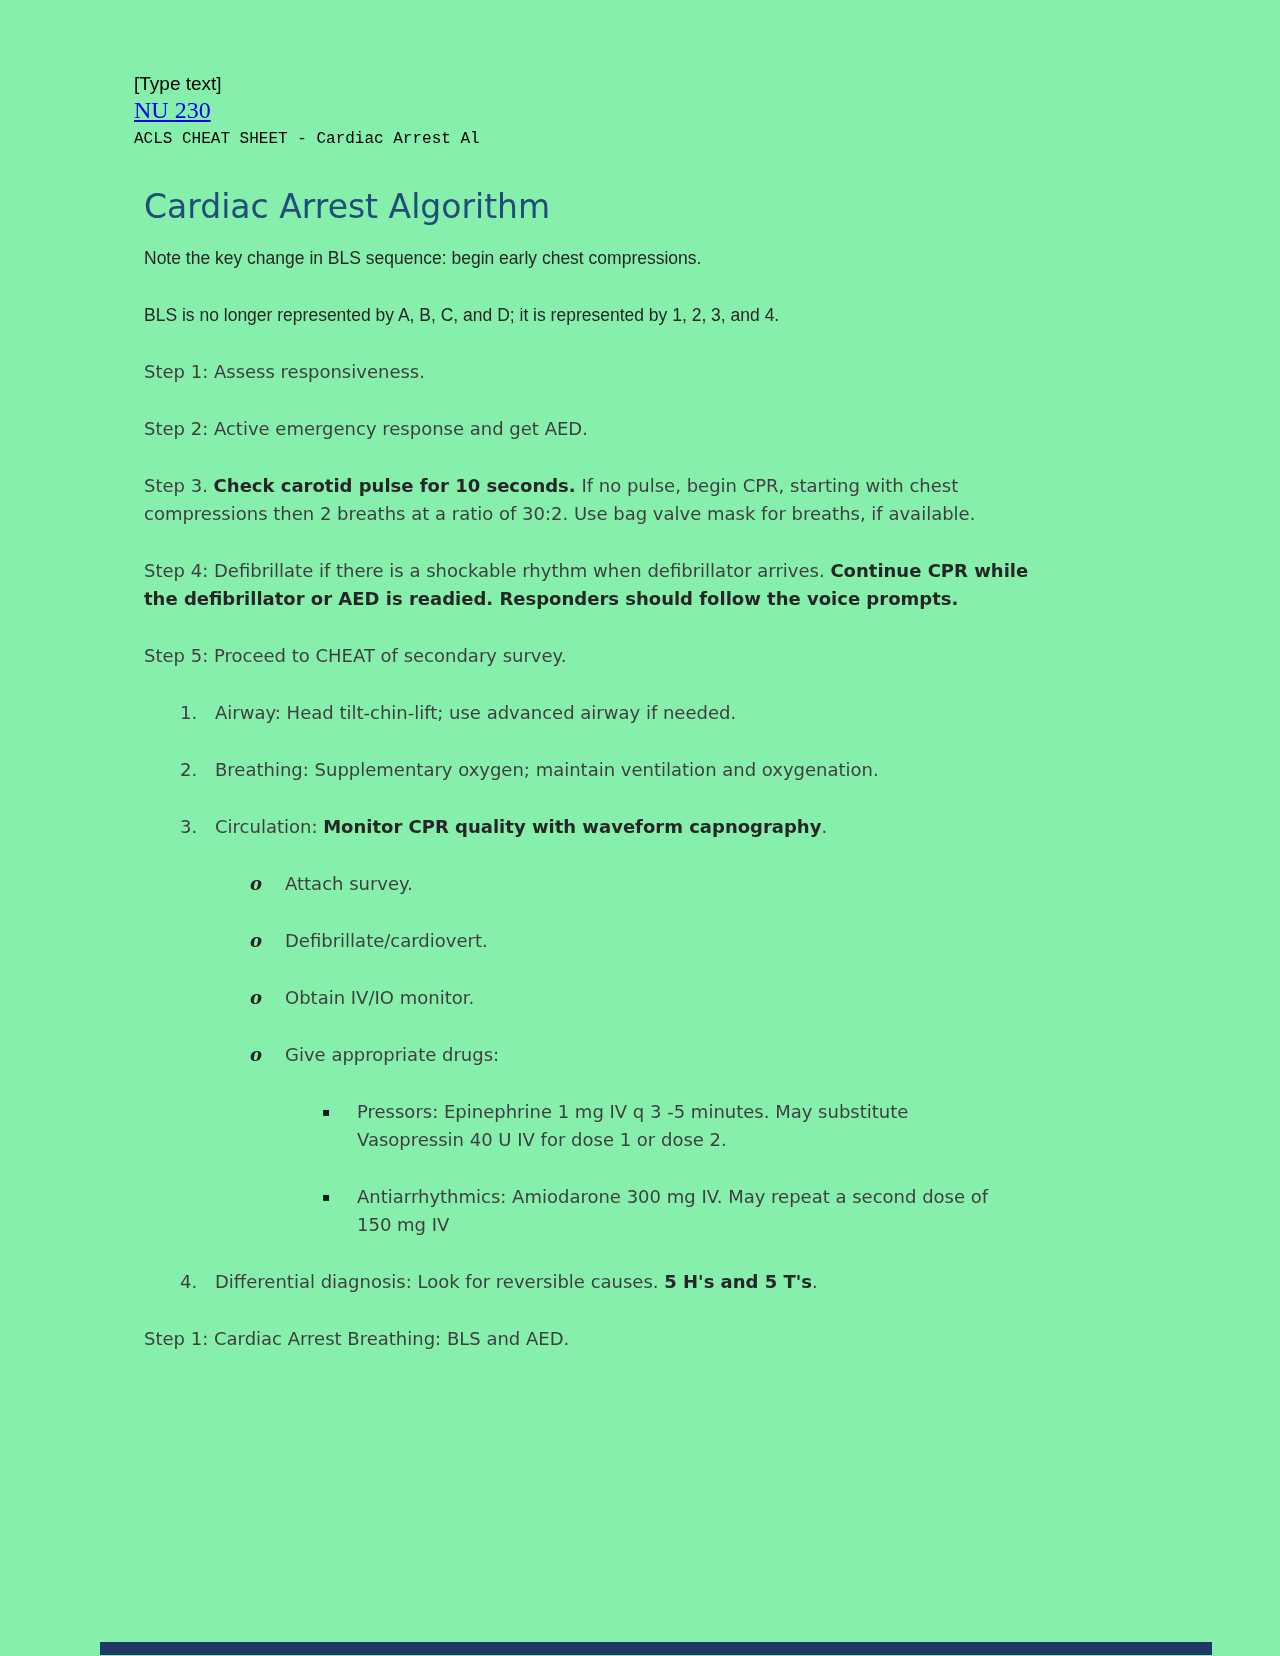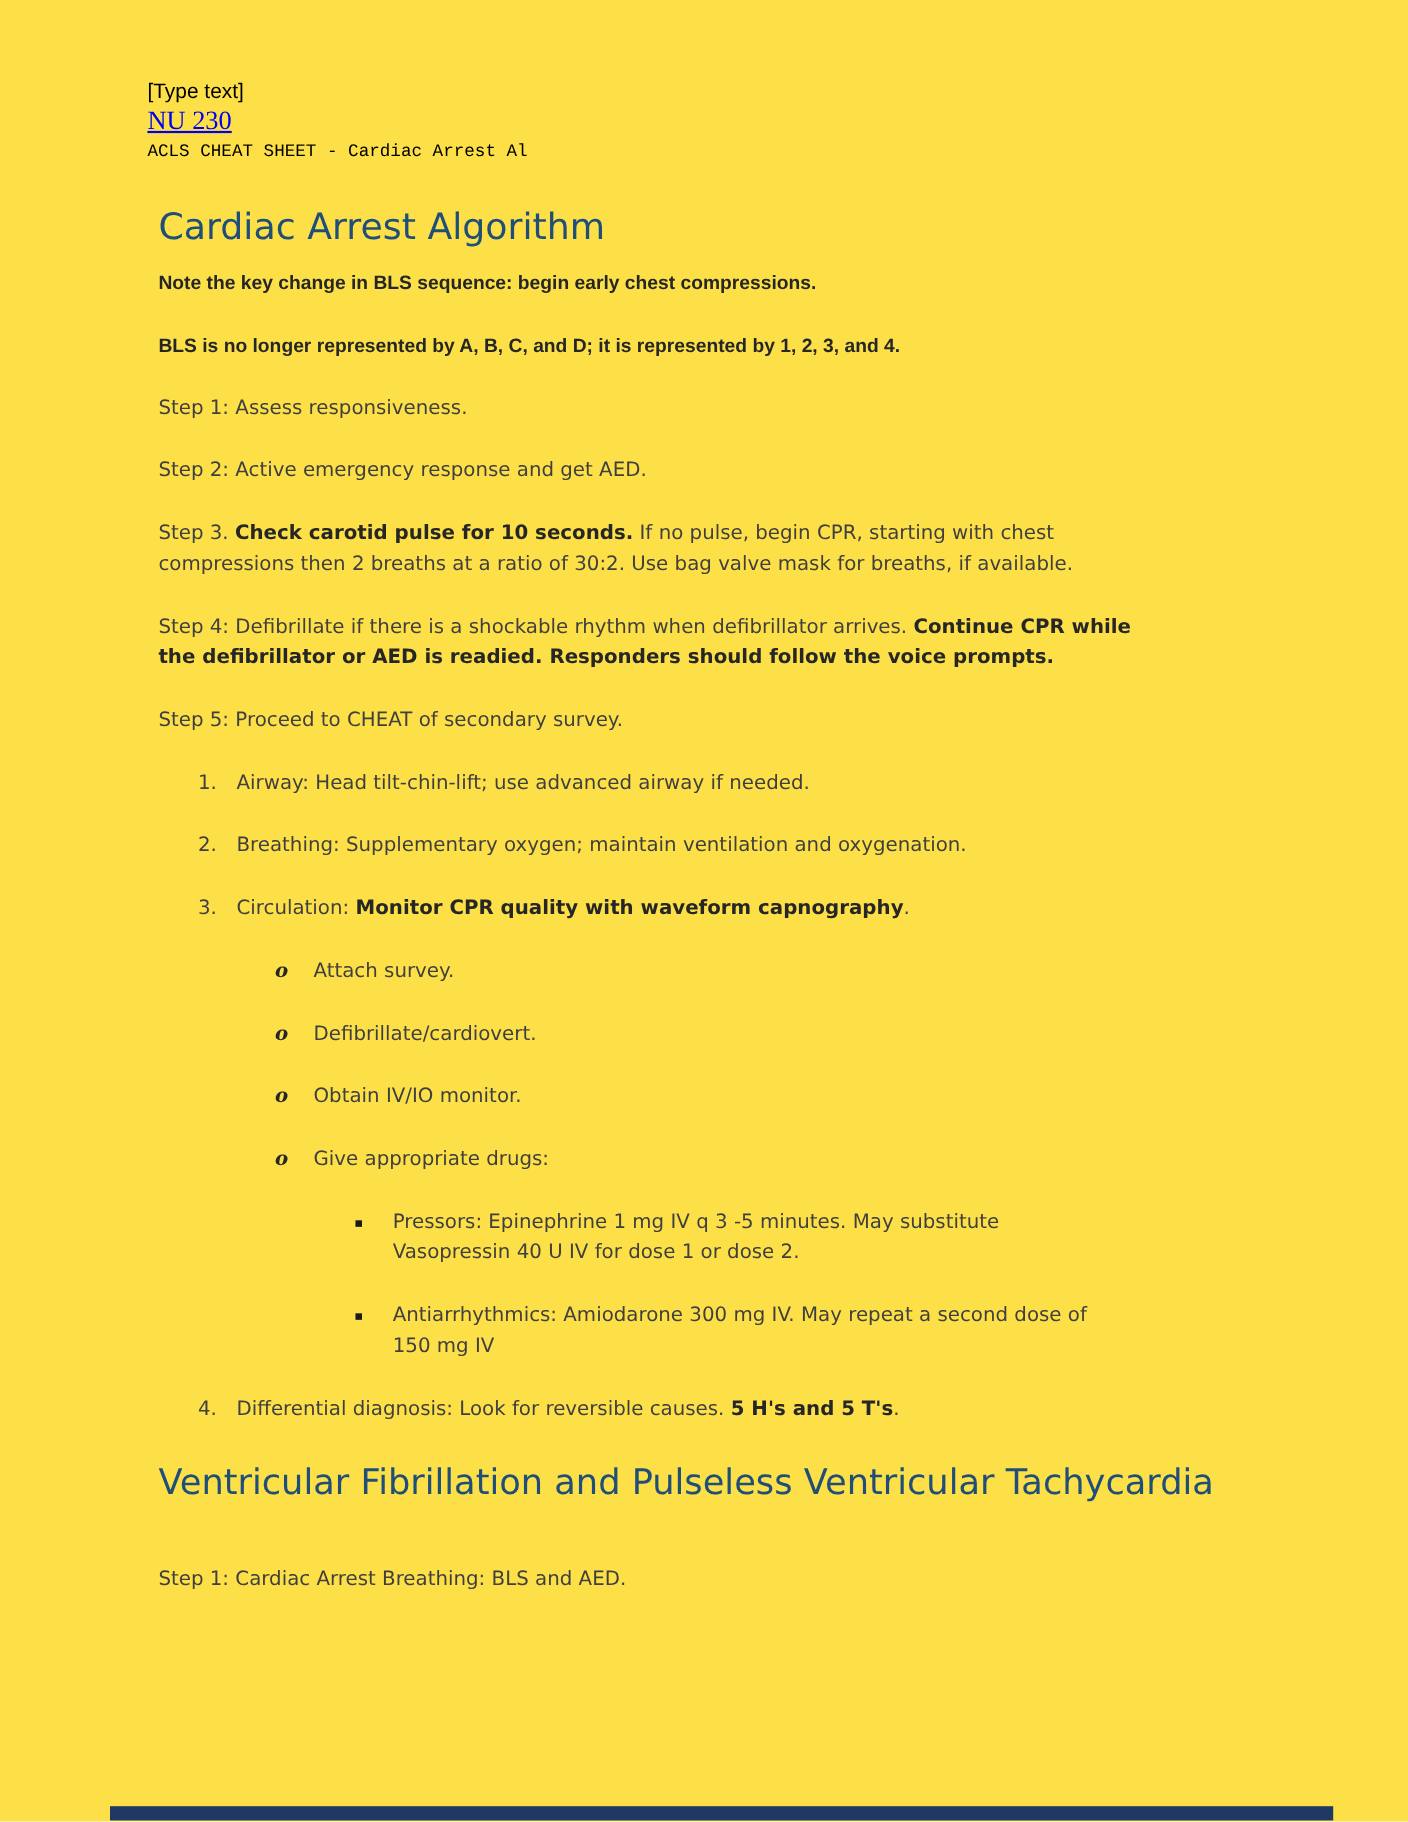--- a/index.html
+++ b/index.html
@@ -1,21 +1,21 @@
 <!DOCTYPE html>
 <html><head>
 <meta charset="utf-8">
 <style>
   * { margin: 0; padding: 0; box-sizing: border-box; }
   html, body { background: #ffffff; }
   .page {
     position: relative;
     width: 1280px;
     height: 1656px;
-    background: #fde047;
+    background: #86efac;
     overflow: hidden;
     font-family: "DejaVu Sans", sans-serif;
     color: #3f3f3f;
   }
   
   .header-block { padding: 70px 0 0 134px; }
   .type-text {
     font-family: "Liberation Sans", sans-serif;
     font-size: 19px; line-height: 27px; color: #000000;
   }
@@ -42,21 +42,21 @@
     margin: 6px 0 52px 0;
   }
   .para {
     font-size: 18px; line-height: 28px;
     margin: 0 0 29px 0;
     max-width: 905px;
   }
   .para strong, .li strong { color: #262626; }
   .para.bold-note {
     font-family: "Liberation Sans", sans-serif;
-    font-weight: bold; font-size: 17.5px; color: #262626;
+    font-weight: normal; font-size: 17.5px; color: #262626;
     max-width: 905px;
   }
   
   .li {
     display: flex; align-items: flex-start;
     font-size: 18px; line-height: 28px;
     margin: 0 0 29px 0;
   }
   .li .marker { flex: 0 0 35px; width: 35px; }
   .num-item { padding-left: 36px; }
@@ -147,21 +147,20 @@
     <div class="li sq-item">
       <span class="marker">▪</span>
       <span class="text">Antiarrhythmics: Amiodarone 300 mg IV. May repeat a second dose of 150 mg IV</span>
     </div>
 
     <div class="li num-item">
       <span class="marker">4.</span>
       <span class="text"><span>Differential diagnosis: Look for reversible causes. </span><strong>5 H's and 5 T's</strong><span>.</span></span>
     </div>
 
-    <h1 class="doc-heading h2">Ventricular Fibrillation and Pulseless Ventricular Tachycardia</h1>
 
     <p class="para">Step 1: Cardiac Arrest Breathing: BLS and AED.</p>
 
   </div>
 
   <div class="footer-bar"></div>
 
 </div>
 
 </body></html>

